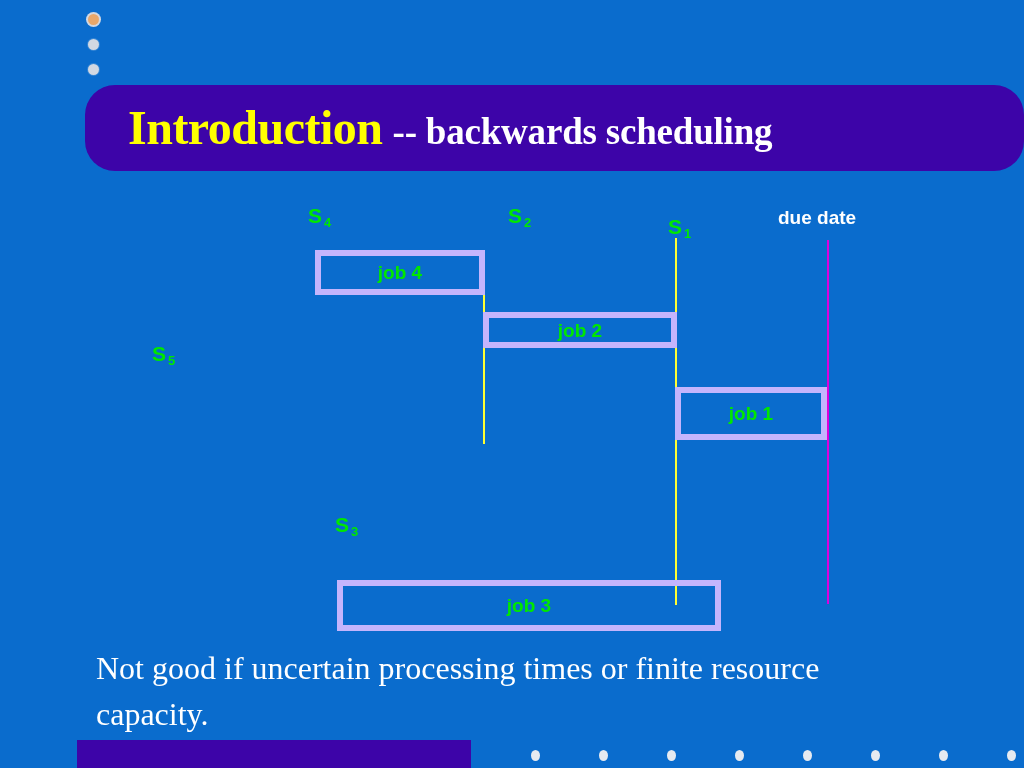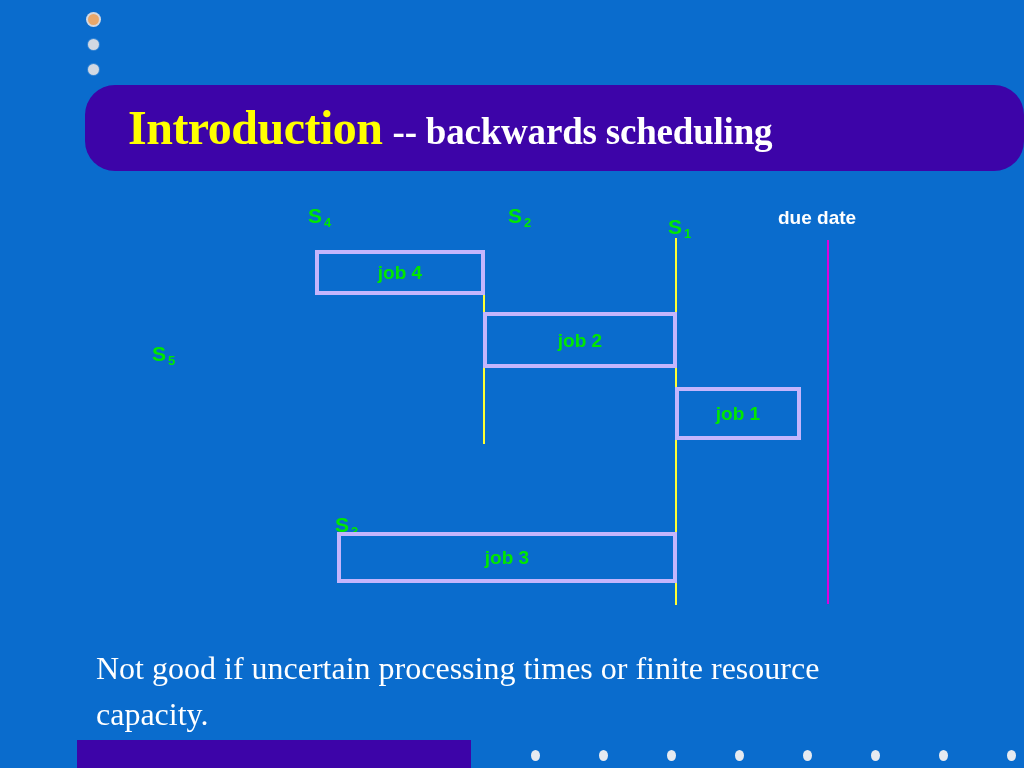--- a/index.html
+++ b/index.html
@@ -108,21 +108,21 @@
     position: absolute;
     width: 2px;
     background: #ffff33;
   }
   .vline.due {
     width: 2px;
     background: #dd00dd;
   }
   .job-box {
     position: absolute;
-    border: 4px solid #c4b5fd;
+    border: 6px solid #c4b5fd;
     background: transparent;
     box-sizing: border-box;
     display: flex;
     align-items: center;
     justify-content: center;
   }
   .job-label {
     font-family: "Liberation Sans", sans-serif;
     font-weight: bold;
     font-size: 19px;
@@ -193,30 +193,30 @@
   <div class="due-label" style="left:778px; top:208px;">due date</div>
   <div class="vline due" style="left:827px; top:240px; height:364px;"></div>
 
   <div class="vline" style="left:483px; top:250px; height:194px;"></div>
   <div class="vline" style="left:675px; top:238px; height:367px;"></div>
 
   <div class="job-box" style="left:315px; top:250px; width:170px; height:45px;">
     <span class="job-label">job 4</span>
   </div>
 
-  <div class="job-box" style="left:483px; top:312px; width:194px; height:56px;text-align:center;">
+  <div class="job-box" style="left:483px; top:312px; width:194px; height:36px;text-align:center;">
     <span class="job-label">job 2</span>
   </div>
 
-  <div class="job-box" style="left:675px; top:387px; width:126px; height:53px;">
+  <div class="job-box" style="left:675px; top:387px; width:152px; height:53px;">
     <span class="job-label">job 1</span>
   </div>
 
 
-  <div class="job-box" style="left:337px; top:532px; width:340px; height:51px;">
+  <div class="job-box" style="left:337px; top:580px; width:384px; height:51px;">
     <span class="job-label">job 3</span>
   </div>
 </div>
 
 <div class="caption">Not good if uncertain processing times or finite  resource capacity.</div>
 
 <div class="bottom-bar"></div>
 <div class="bottom-dots">
   <span class="bdot" style="left: 60px;"></span>
   <span class="bdot" style="left: 128px;"></span>

